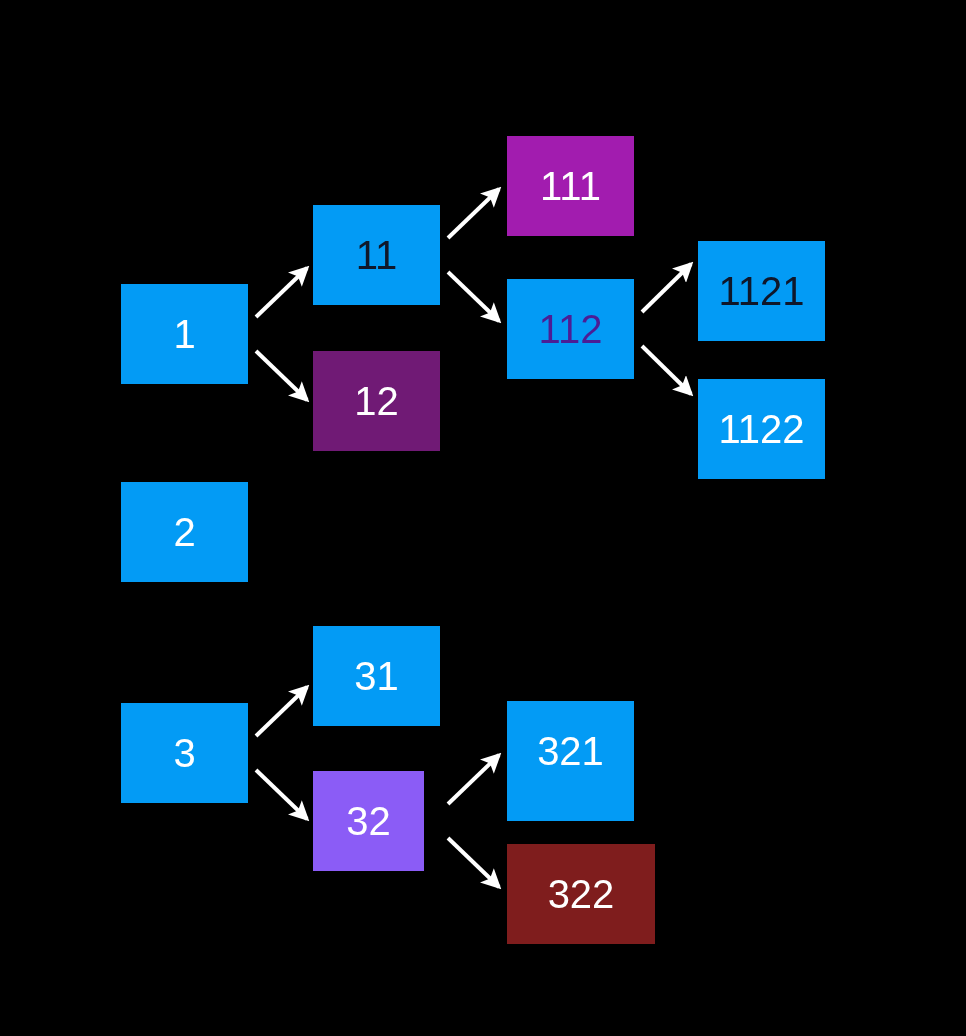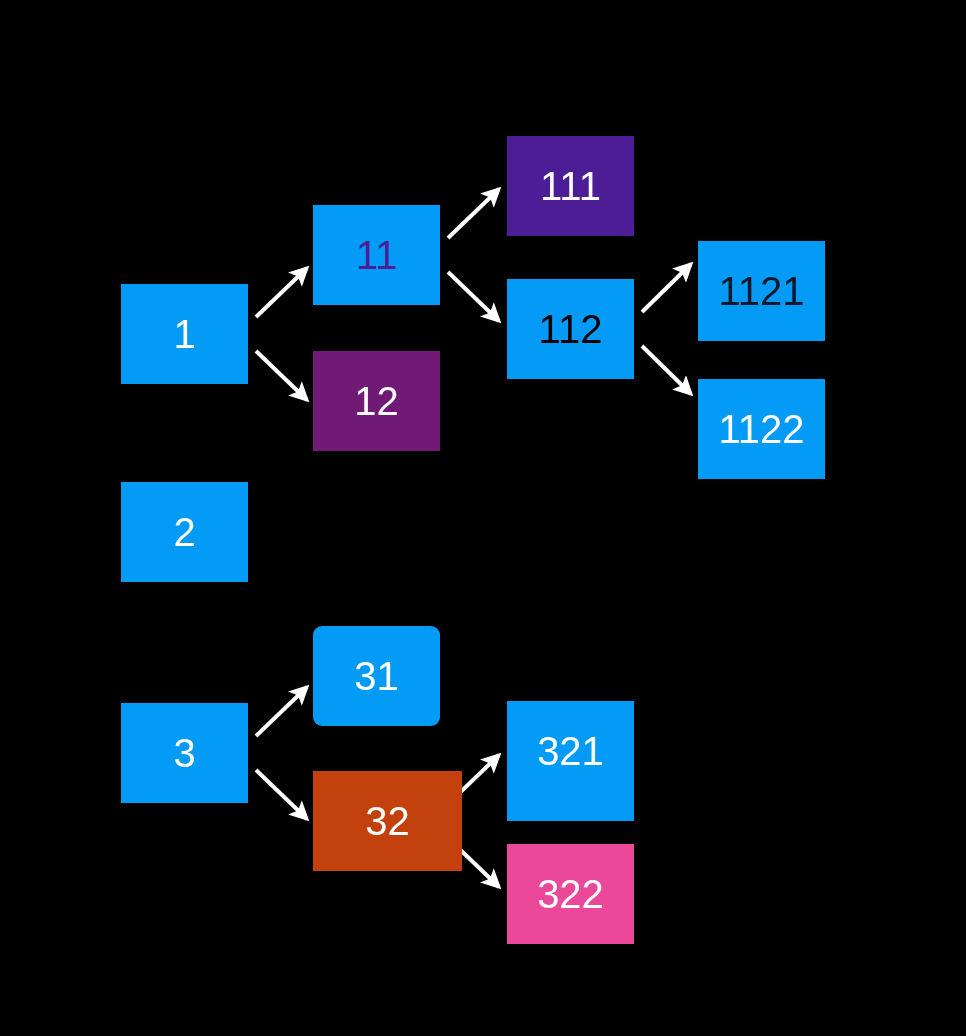--- a/index.html
+++ b/index.html
@@ -84,41 +84,41 @@
       <div class="node" style="left: 121px; top: 284px; width: 127px; height: 100px; background: rgb(3, 155, 245);">
         <div class="node-label" style="color: rgb(255, 255, 255); font-size: 40px;">1</div>
       </div>
       <div class="node" style="left: 121px; top: 482px; width: 127px; height: 100px; background: rgb(3, 155, 245);">
         <div class="node-label" style="color: rgb(255, 255, 255); font-size: 40px;">2</div>
       </div>
       <div class="node" style="left: 121px; top: 703px; width: 127px; height: 100px; background: rgb(3, 155, 245);">
         <div class="node-label" style="color: rgb(255, 255, 255); font-size: 40px;">3</div>
       </div>
       <div class="node" style="left: 313px; top: 205px; width: 127px; height: 100px; background: rgb(3, 155, 245);">
-        <div class="node-label" style="color: #4c1d95; font-size: 40px;">11</div>
+        <div class="node-label" style="color: #0f172a; font-size: 40px;">11</div>
       </div>
       <div class="node" style="left: 313px; top: 351px; width: 127px; height: 100px; background: #701a75;">
         <div class="node-label" style="color: rgb(255, 255, 255); font-size: 40px;">12</div>
       </div>
-      <div class="node" style="left: 313px; top: 626px; width: 127px; height: 100px; background: rgb(3, 155, 245); border-radius: 9px;">
+      <div class="node" style="left: 313px; top: 626px; width: 127px; height: 100px; background: rgb(3, 155, 245);">
         <div class="node-label" style="color: rgb(255, 255, 255); font-size: 40px;">31</div>
       </div>
-      <div class="node" style="left: 313px; top: 771px; width: 149px; height: 100px; background: #c2410c;">
+      <div class="node" style="left: 313px; top: 771px; width: 111px; height: 100px; background: #8b5cf6;">
         <div class="node-label" style="color: rgb(255, 255, 255); font-size: 40px;">32</div>
       </div>
-      <div class="node" style="left: 507px; top: 136px; width: 127px; height: 100px; background: #4c1d95;">
+      <div class="node" style="left: 507px; top: 136px; width: 127px; height: 100px; background: #a21caf;">
         <div class="node-label" style="color: rgb(255, 255, 255); font-size: 40px;">111</div>
       </div>
       <div class="node" style="left: 507px; top: 279px; width: 127px; height: 100px; background: rgb(3, 155, 245);">
-        <div class="node-label" style="color: #000000; font-size: 40px;">112</div>
+        <div class="node-label" style="color: #4c1d95; font-size: 40px;">112</div>
       </div>
       <div class="node" style="left: 507px; top: 701px; width: 127px; height: 120px; background: rgb(3, 155, 245);">
         <div class="node-label" style="color: rgb(255, 255, 255); font-size: 40px;">321</div>
       </div>
-      <div class="node" style="left: 507px; top: 844px; width: 127px; height: 100px; background: #ec4899; padding-left: 20px;">
+      <div class="node" style="left: 507px; top: 844px; width: 148px; height: 100px; background: #7f1d1d; padding-left: 20px;">
         <div class="node-label" style="color: rgb(255, 255, 255); font-size: 40px;">322</div>
       </div>
       <div class="node" style="left: 698px; top: 241px; width: 127px; height: 100px; background: rgb(3, 155, 245);">
         <div class="node-label" style="color: #0f172a; font-size: 40px;">1121</div>
       </div>
       <div class="node" style="left: 698px; top: 379px; width: 127px; height: 100px; background: rgb(3, 155, 245);">
         <div class="node-label" style="color: rgb(255, 255, 255); font-size: 40px;">1122</div>
       </div>
     </div>
 

